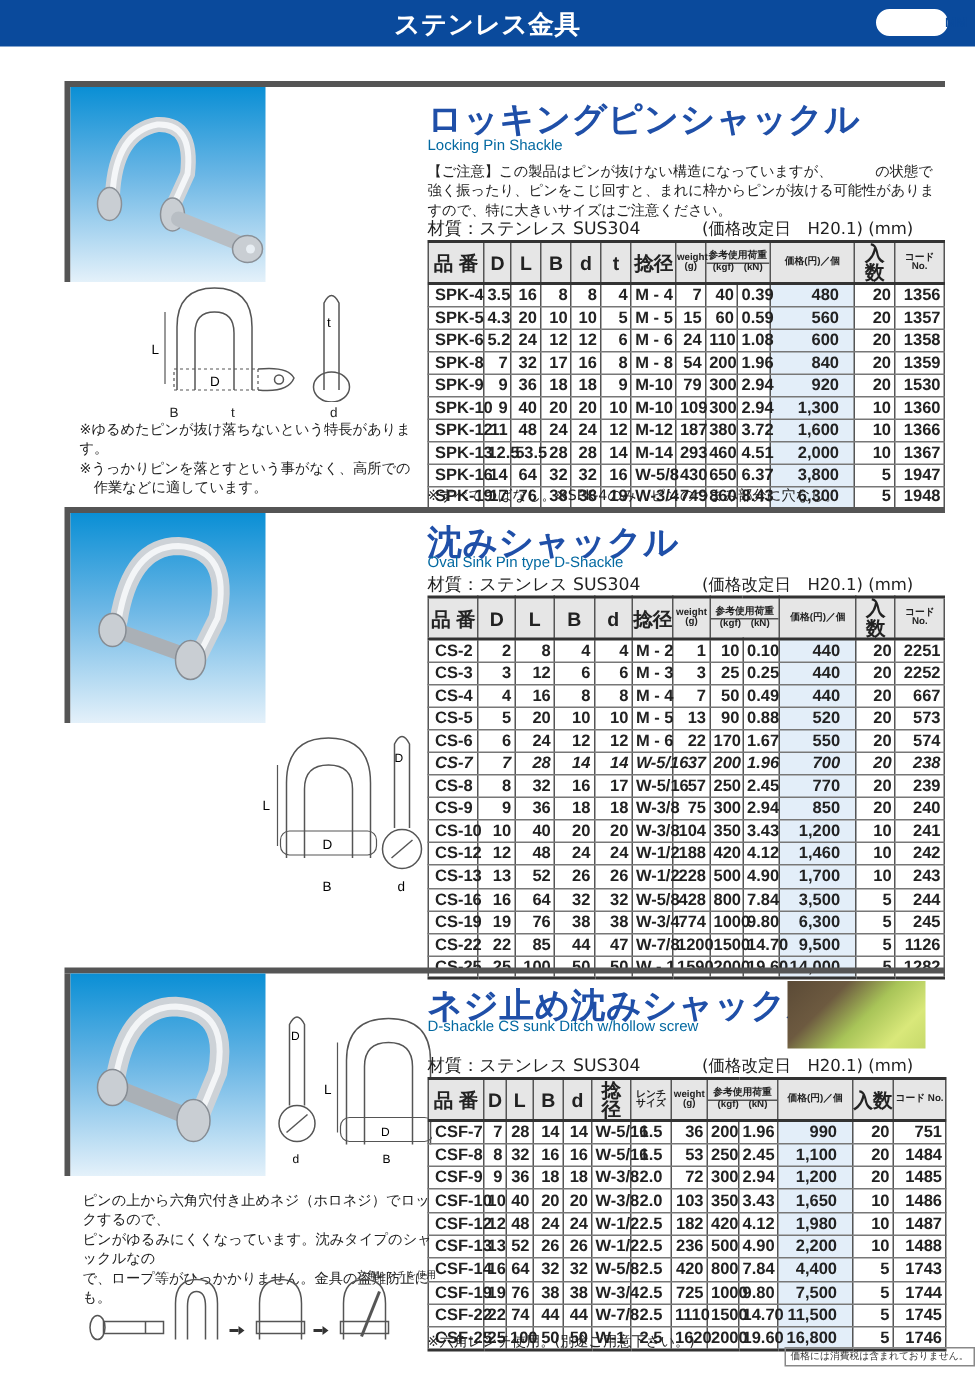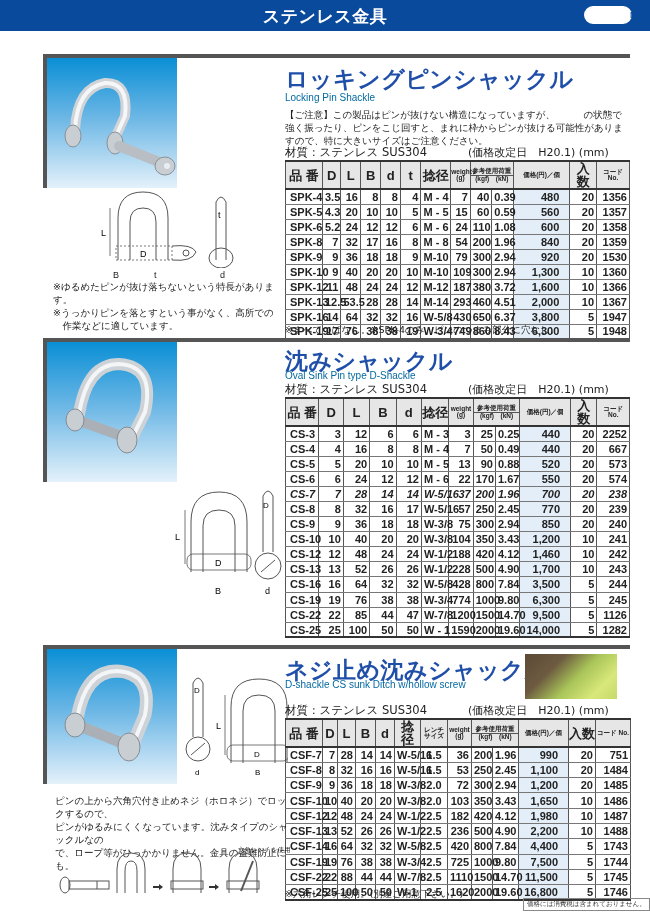--- a/index.html
+++ b/index.html
@@ -328,20 +328,34 @@
           <span class="hsplit">参考使用荷重</span>
           <span>(kgf)</span>　<span>(kN)</span>
         </th>
         <th class="tiny">価格(円)／個</th>
         <th class="big">入数</th>
         <th class="tiny">コード No.</th>
       </tr>
     </thead>
     <tbody id="tbody-1">
         <tr style="height: 15.1px;">
+          <td class="code">CS-2</td>
+          <td>2</td>
+          <td>8</td>
+          <td>4</td>
+          <td>4</td>
+          <td class="lft">M - 2</td>
+          <td>1</td>
+          <td>10</td>
+          <td>0.10</td>
+          <td class="price">440</td>
+          <td>20</td>
+          <td>2251</td>
+        </tr>
+        <tr style="height: 15.1px;">
           <td class="code">CS-3</td>
           <td>3</td>
           <td>12</td>
           <td>6</td>
           <td>6</td>
           <td class="lft">M - 3</td>
           <td>3</td>
           <td>25</td>
           <td>0.25</td>
           <td class="price">440</td>
@@ -734,21 +748,21 @@
           <td>725</td>
           <td>1000</td>
           <td>9.80</td>
           <td class="price">7,500</td>
           <td>5</td>
           <td>1744</td>
         </tr>
         <tr style="height: 15.3px;">
           <td class="code">CSF-22</td>
           <td>22</td>
-          <td>88</td>
+          <td>74</td>
           <td>44</td>
           <td>44</td>
           <td class="lft">W-7/8</td>
           <td class="ctr">2.5</td>
           <td>1110</td>
           <td>1500</td>
           <td>14.70</td>
           <td class="price">11,500</td>
           <td>5</td>
           <td>1745</td>

